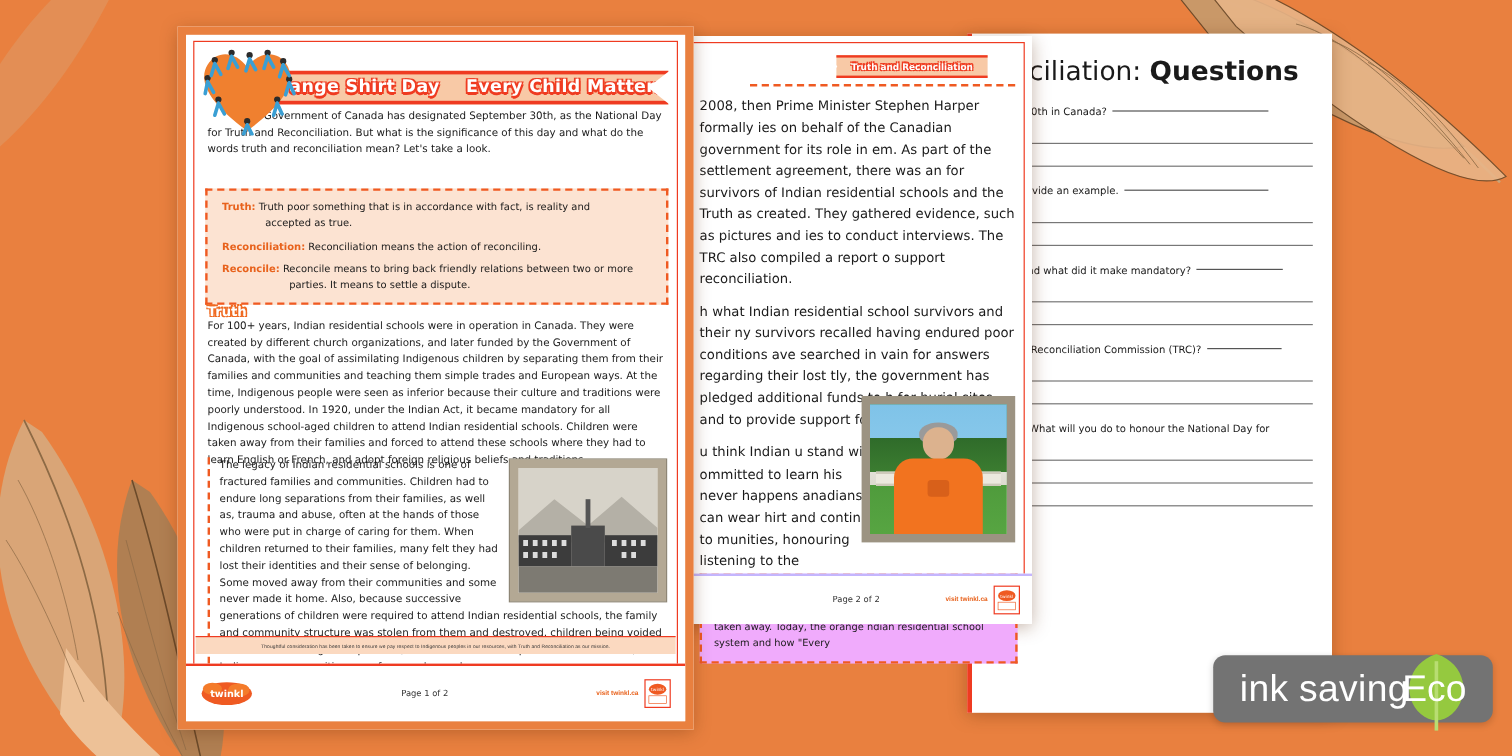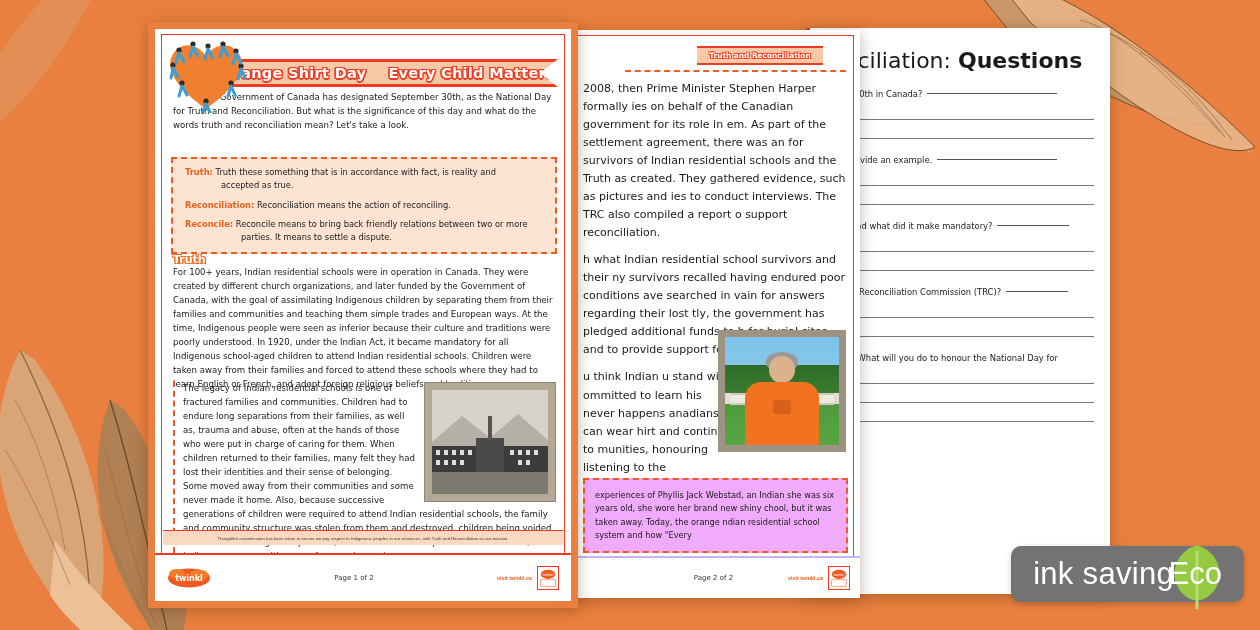--- a/index.html
+++ b/index.html
@@ -18,21 +18,21 @@
   .f-bl { left: -40px; bottom: -40px; width: 300px; height: 330px; }
   .f-tl { left: -60px; top: -40px; width: 180px; height: 200px; opacity: .55;}
 
   
   .sheet {
     position: absolute;
     background: #ffffff;
     box-shadow: 0 3px 14px rgba(90,40,10,.35);
   }
   .sheet3 { left: 806px; top: 28px; width: 304px; height: 566px; z-index: 1; }
-  .sheet2 { left: 560px; top: 30px; width: 300px; height: 568px; z-index: 2;
+  .sheet2 { left: 560px; top: 30px; width: 300px; height: 490px; z-index: 2;
             border-left: 9px solid #cfcfcf; }
   .sheet1 { left: 148px; top: 22px; width: 430px; height: 586px; z-index: 3;
             border: 7px solid #e9803f; }
 
   
   .page-frame {
     position: absolute; inset: 5px 6px 6px 6px;
     border: 1.6px solid #ef3b21;
   }
   .page-frame.thin { border-width: 1.4px; }
@@ -391,21 +391,21 @@
           <span>Orange Shirt Day</span>
           <span>Every Child Matters</span>
         </span>
       </div>
 
       <div class="intro">The Government of Canada has designated September 30th, as the National Day for Truth and Reconciliation. But what is the significance of this day and what do the words truth and reconciliation mean? Let's take a look.</div>
 
       <div class="defs-box">
         <div class="def">
           <b>Truth:</b>
-          <span>Truth these something that is in accordance with fact, is reality and</span>
+          <span>Truth poor something that is in accordance with fact, is reality and</span>
           <span class="cont">accepted as true.</span>
         </div>
         <div class="def">
           <b>Reconciliation:</b>
           <span>Reconciliation means the action of reconciling.</span>
         </div>
         <div class="def">
           <b>Reconcile:</b>
           <span>Reconcile means to bring back friendly relations between two or more</span>
           <span class="cont" style="margin-left:56px">parties. It means to settle a dispute.</span>

